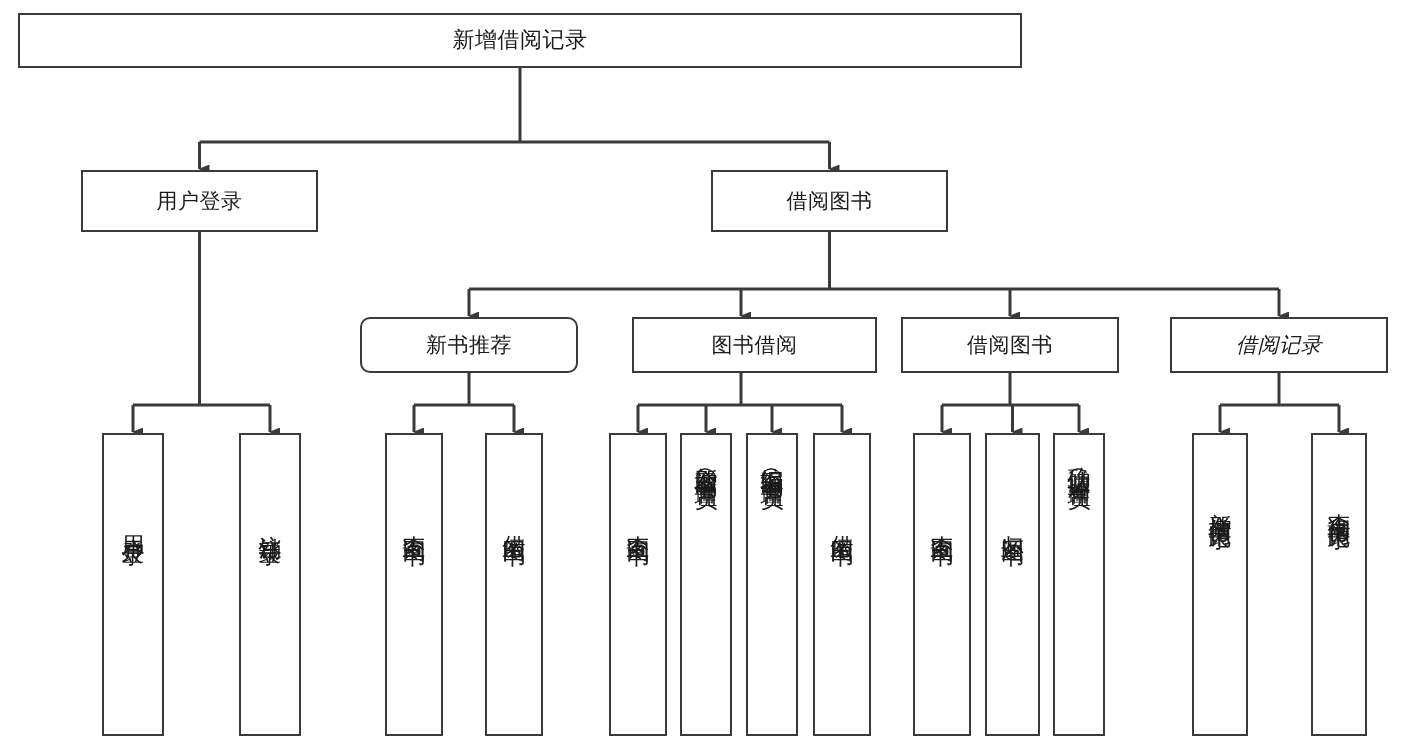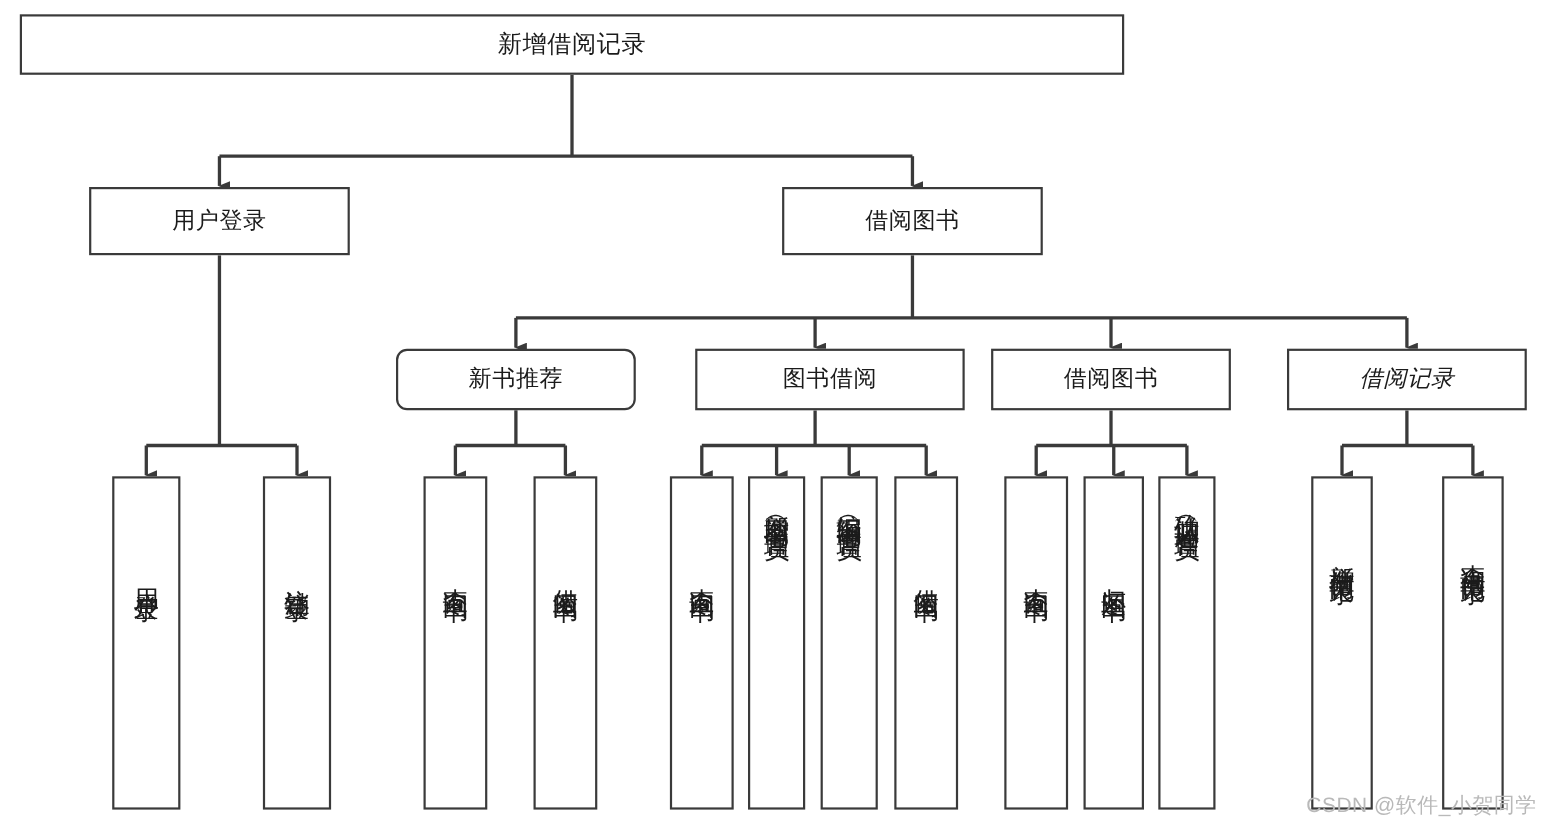--- a/index.html
+++ b/index.html
@@ -180,14 +180,13 @@
         <span class="node-label">确认归还（管理员）</span>
       </div>
       <div class="node vertical mid2" style="left: 1192px; top: 433px; width: 56px; height: 303px;">
         <span class="node-label">新增借阅记录</span>
       </div>
       <div class="node vertical mid2" style="left: 1311px; top: 433px; width: 56px; height: 303px;">
         <span class="node-label">查询借阅记录</span>
       </div>
     </div>
 
-  <div class="watermark">CSDN @软件_小贺同学</div>
 </div>
 
 </body></html>

